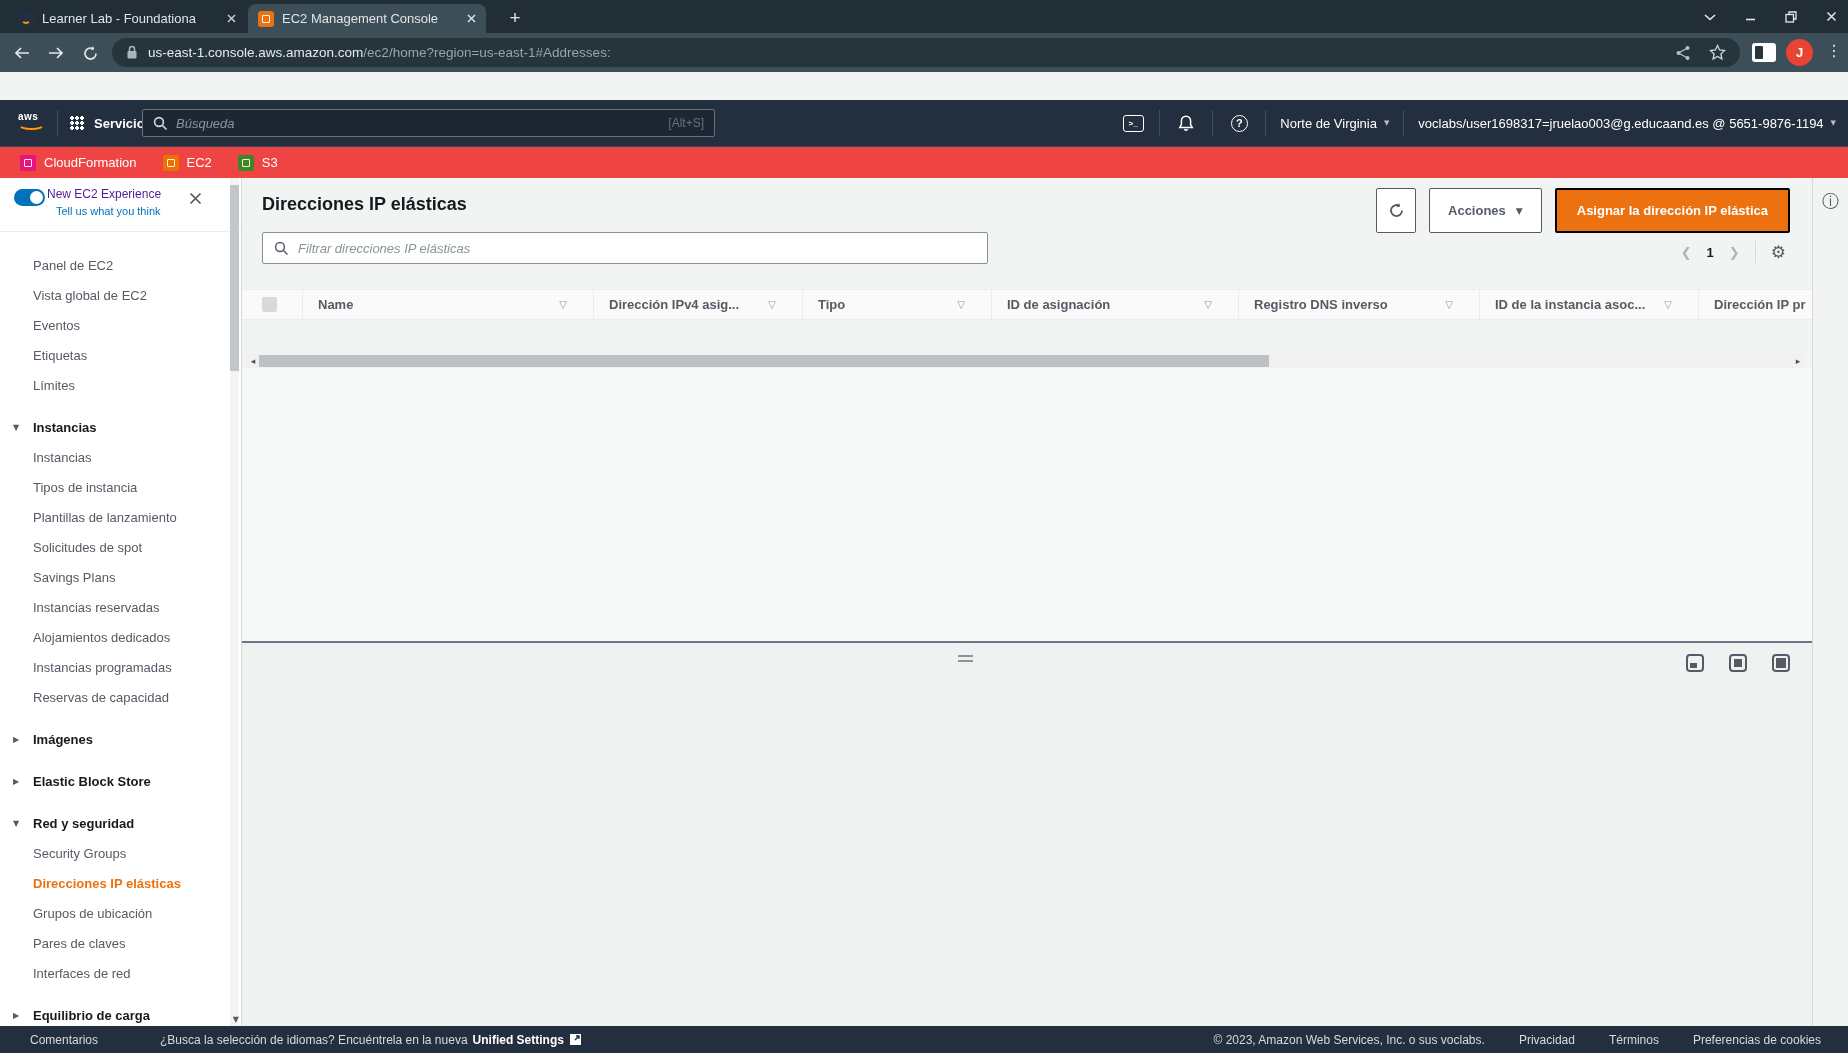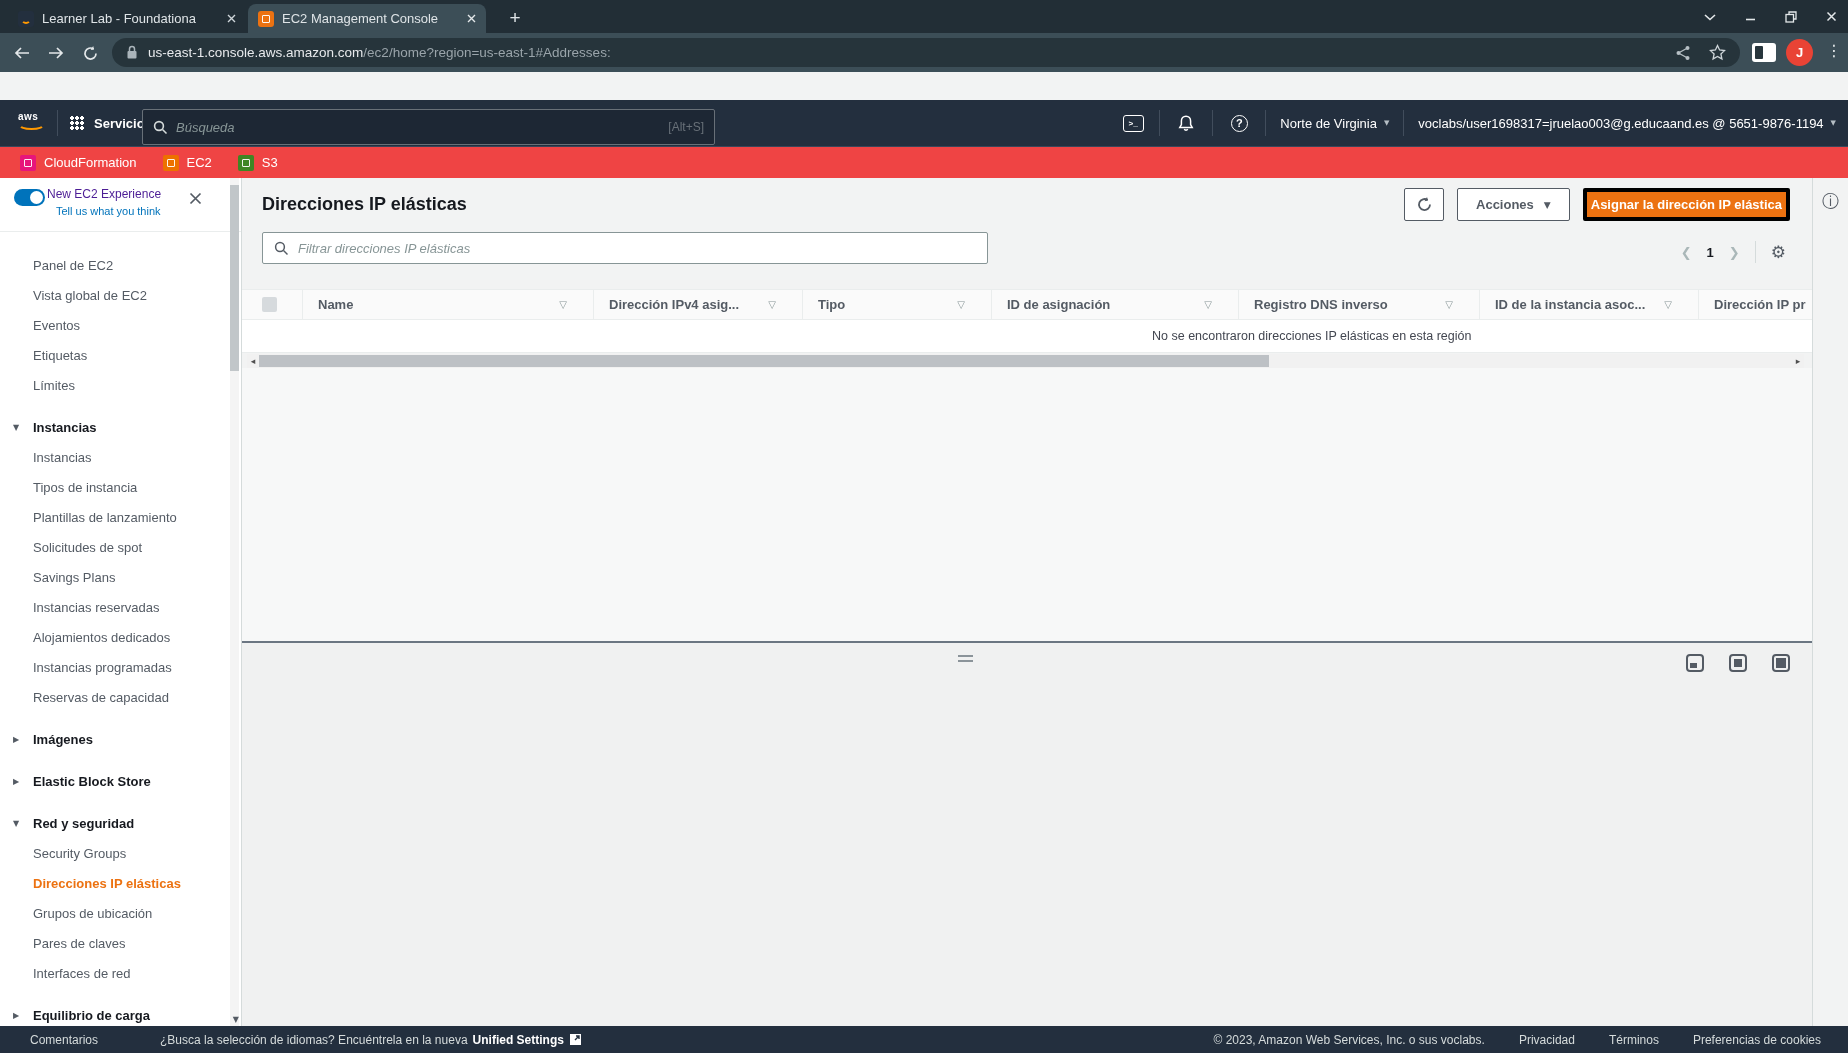--- a/index.html
+++ b/index.html
@@ -48,21 +48,21 @@
 
   
   .awsheader{position:absolute;left:0;top:100px;width:100%;height:46px;background:#232f3e}
   .awslogo{position:absolute;left:18px;top:9px;cursor:pointer}
   .awslogo .t{color:#fff;font-size:10px;font-weight:700;letter-spacing:.5px;line-height:16px}
   .awslogo .smile{width:27px;height:11px;border:2px solid transparent;border-bottom-color:#ff9900;border-radius:50%;margin-top:-6px}
   .hdr-sep{position:absolute;top:10px;width:1px;height:26px;background:#414d5c}
   .services{position:absolute;left:70px;top:0;height:100%;display:flex;align-items:center;gap:10px;cursor:pointer}
   .grid-ico{width:14px;height:14px;background:radial-gradient(circle at 2px 2px,#fff 1.6px,transparent 1.8px);background-size:5px 5px}
   .services span{color:#fff;font-size:13px;font-weight:700}
-  .searchbox{position:absolute;left:142px;top:9px;width:573px;height:36px;border:1px solid #687078;border-radius:2px;background:#1d2734;display:flex;align-items:center;padding:0 10px}
+  .searchbox{position:absolute;left:142px;top:9px;width:573px;height:28px;border:1px solid #687078;border-radius:2px;background:#1d2734;display:flex;align-items:center;padding:0 10px}
   .searchbox input{flex:1;background:transparent;border:0;outline:0;color:#fff;font-size:13px;margin-left:8px;font-family:inherit}
   .searchbox input::placeholder{color:#879596;font-style:italic}
   .shortcut{color:#687078;font-size:12px}
   .hdr-right{position:absolute;right:12px;top:0;height:100%;display:flex;align-items:center}
   .hr-ico{display:flex;align-items:center;justify-content:center;width:24px;height:24px;cursor:pointer}
   .hr-sep{width:1px;height:26px;background:#414d5c;margin:0 14px}
   .hdr-label{color:#fff;font-size:13px;cursor:pointer;display:flex;align-items:center;gap:7px;white-space:nowrap}
   .caret{font-size:7px;color:#b5bec4}
   .cloudshell{width:21px;height:17px;border:1.5px solid #fff;border-radius:3px;color:#fff;font-size:8px;font-weight:700;display:flex;align-items:center;justify-content:center;font-family:"Liberation Mono",monospace}
   .helpcirc{width:17px;height:17px;border:1.5px solid #fff;border-radius:50%;color:#fff;font-size:11px;font-weight:700;display:flex;align-items:center;justify-content:center}
@@ -91,25 +91,25 @@
   .section.expanded .nav-arrow::before{content:"▼"}
   .nav-item.selected{color:#ec7211;font-weight:700}
   .sb-track{position:absolute;right:2px;top:0;width:9px;height:100%;background:#f4f4f4}
   .sb-thumb{position:absolute;right:2px;top:7px;width:9px;height:186px;background:#c1c6c9;cursor:pointer}
   .sb-down{position:absolute;right:2px;bottom:2px;font-size:8px;color:#545b64;font-family:"DejaVu Sans",sans-serif;cursor:pointer}
 
   .main{position:absolute;left:242px;right:36px;top:0;bottom:0;background:#f2f3f3;overflow:hidden}
   .upperpane{position:absolute;left:0;right:0;top:190px;height:273px;background:#f7f8f8}
   .lowerpane{position:absolute;left:0;right:0;top:465px;bottom:0;background:#f0f1f1}
   .page-title{position:absolute;left:20px;top:16px;font-size:18px;font-weight:700;color:#16191f}
-  .hdr-buttons{position:absolute;right:22px;top:10px;height:33px;display:flex;gap:13px}
+  .hdr-buttons{position:absolute;right:22px;top:10px;height:45px;display:flex;gap:13px}
   .btn{display:flex;align-items:center;justify-content:center;border-radius:2px;font-size:13px;font-weight:700;cursor:pointer}
   .btn-refresh{width:40px;background:#fff;border:1px solid #545b64}
   .btn-secondary{padding:0 18px;background:#fff;border:1px solid #545b64;color:#545b64;gap:10px}
-  .btn-primary{padding:0 4px;background:#ec7211;border:4px solid #000000;color:#fff}
+  .btn-primary{padding:0 20px;background:#ec7211;border:2px solid #000000;color:#fff}
   .filterbox{position:absolute;left:20px;top:54px;width:726px;height:32px;background:#fff;border:1px solid #879596;border-radius:2px;display:flex;align-items:center;padding:0 11px}
   .filterbox input{flex:1;border:0;outline:0;font-size:13px;margin-left:9px;color:#16191f;font-family:inherit}
   .filterbox input::placeholder{color:#879596;font-style:italic}
   .pager{position:absolute;top:60px;right:26px;height:28px;display:flex;align-items:center;gap:15px}
   .pg-chev{font-size:13px;color:#aab7b8;font-family:"DejaVu Sans",sans-serif;cursor:pointer}
   .pg-num{font-size:13px;font-weight:700;color:#16191f;cursor:pointer}
   .pg-sep{width:1px;height:22px;background:#d5dbdb}
   .gear{font-size:17px;color:#545b64;font-family:"DejaVu Sans",sans-serif;cursor:pointer}
 
   .tableheader{position:absolute;left:0;right:0;top:111px;height:31px;background:#fafafa;border-top:1px solid #eaeded;border-bottom:1px solid #eaeded;display:flex;align-items:stretch;overflow:hidden}
@@ -502,23 +502,20 @@
             <span>ID de la instancia asoc...</span>
             <span class="sort">▽</span>
           </div>
 
           <div class="th col-ip-privada nosort">
             <span>Dirección IP pr</span>
 
           </div>
         </div>
 
-      <div class="emptyrow">
-        <span class="emptymsg">No se encontraron direcciones IP elásticas en esta región</span>
-      </div>
 
       <div class="hscroll">
         <span class="hs-arrow hs-left">◂</span>
         <span class="hs-thumb"></span>
         <span class="hs-arrow hs-right">▸</span>
       </div>
 
       <div class="splitdivider"></div>
       <div class="grip"></div>
       <div class="paneicons">

